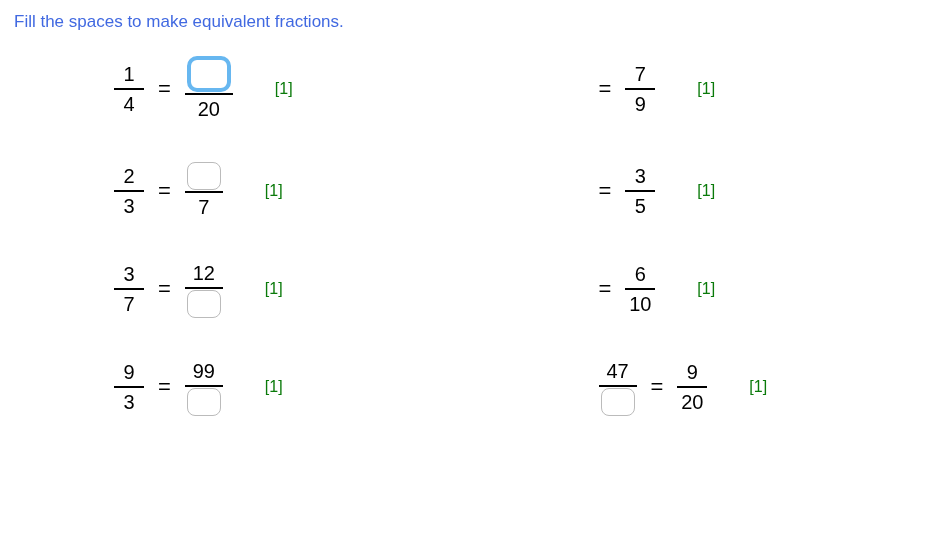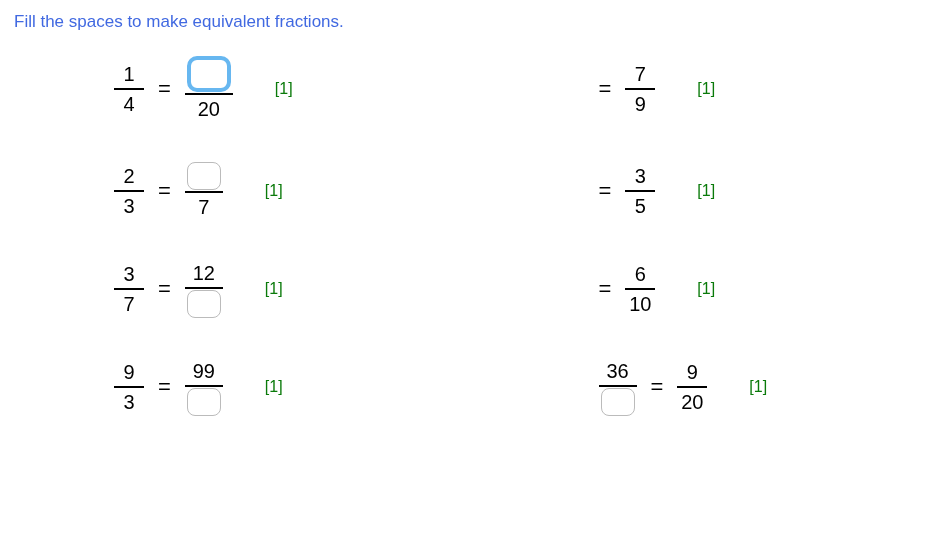--- a/index.html
+++ b/index.html
@@ -172,21 +172,21 @@
       <span class="bar"></span>
       <span class="den">
           <span class="input-box"></span>
         </span>
     </span>
     <span class="marks">[1]</span>
   </div>
 
   <div class="problem">
     <span class="fraction">
-      <span class="num">36</span>
+      <span class="num">47</span>
       <span class="bar"></span>
       <span class="den">
           <span class="input-box"></span>
         </span>
     </span>
     <span class="eq">=</span>
     <span class="fraction">
       <span class="num">9</span>
       <span class="bar"></span>
       <span class="den">20</span>

